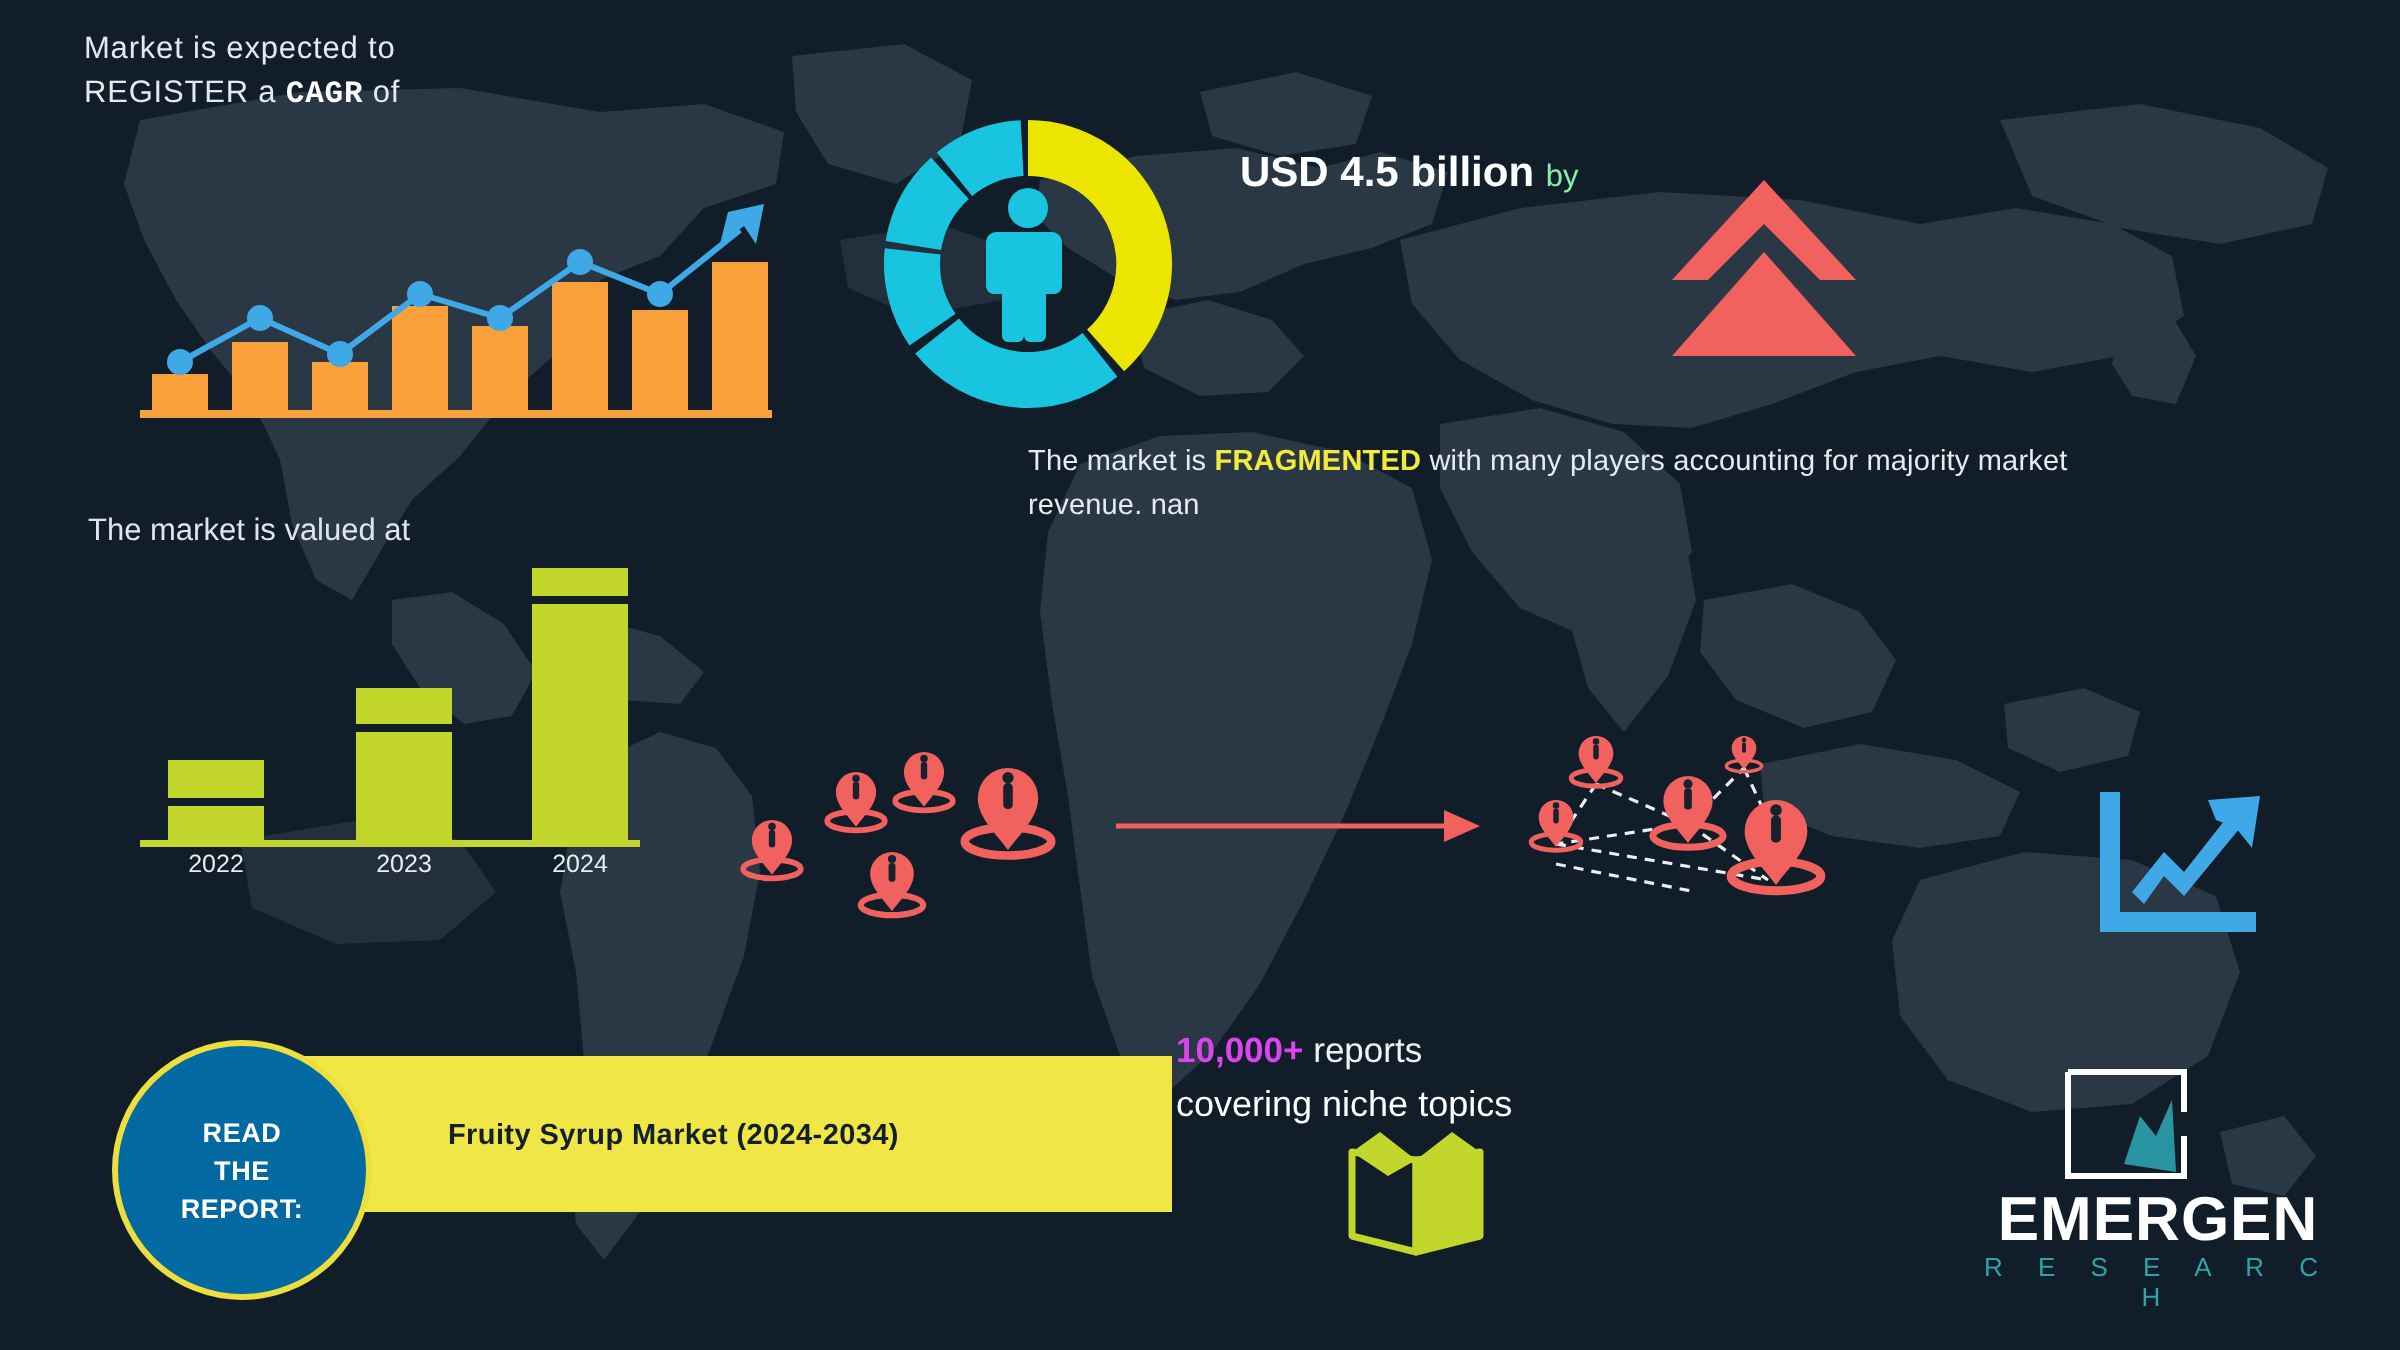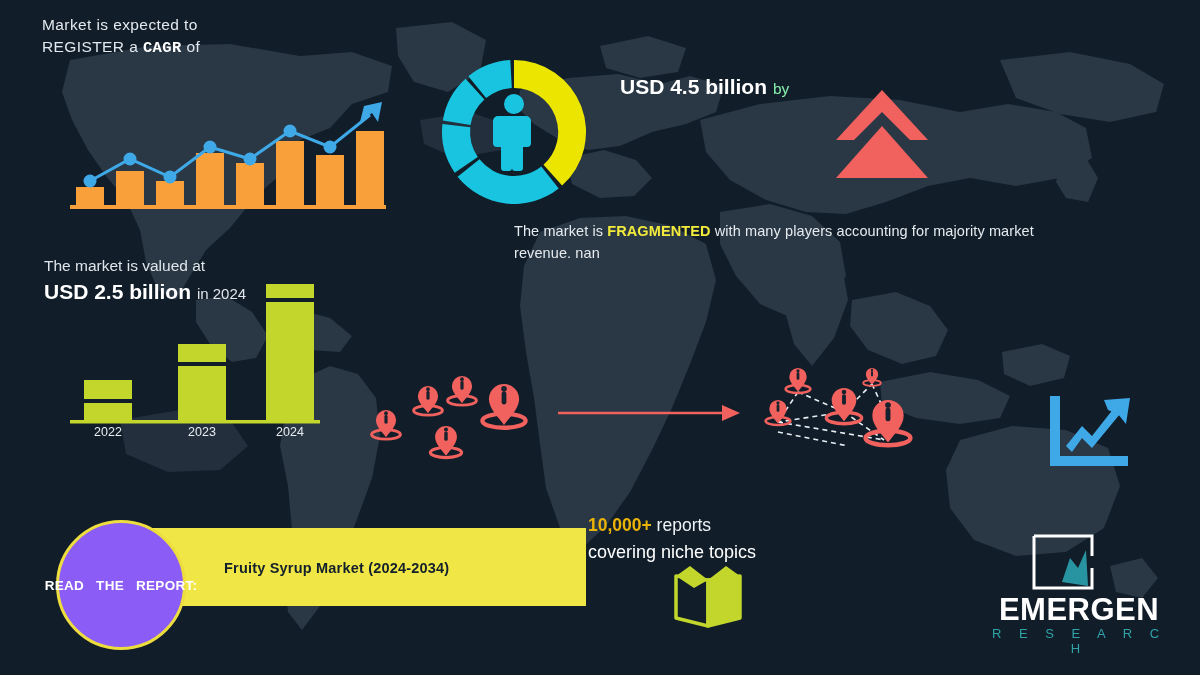--- a/index.html
+++ b/index.html
@@ -55,28 +55,28 @@
   
   #pins-left{position:absolute;left:358px;top:368px;width:190px;height:100px;}
   #pins-right{position:absolute;left:756px;top:360px;width:196px;height:116px;}
   #flow-arrow{position:absolute;left:558px;top:400px;width:182px;height:26px;}
 
   
   #cta{position:absolute;left:56px;top:520px;width:476px;height:100px;}
   #cta-bar{position:absolute;left:70px;top:8px;width:460px;height:78px;background:#f0e646;}
   #cta-title{position:absolute;left:168px;top:40px;font-size:14.5px;font-weight:700;color:#13202c;letter-spacing:.2px;}
   #cta-circle{position:absolute;left:0px;top:0px;width:130px;height:130px;border-radius:50%;
-              background:#8b5cf6;border:3px solid #edde3e;box-sizing:border-box;
-              display:flex;align-items:center;justify-content:center;gap:12px;}
+              background:#0369a1;border:3px solid #edde3e;box-sizing:border-box;
+              display:flex;flex-direction:column;align-items:center;justify-content:center;}
   #cta-circle div{font-size:13.5px;font-weight:700;color:#ffffff;line-height:19px;letter-spacing:.3px;}
 
   
   #reports-block{position:absolute;left:588px;top:512px;width:240px;}
   #reports-l1{font-size:17.5px;color:#eef2f5;line-height:27px;}
-  #reports-l1 b{font-weight:700;color:#eab308;text-align:right;}
+  #reports-l1 b{font-weight:700;color:#d946ef;text-align:right;}
   #reports-l2{font-size:18px;color:#ffffff;line-height:27px;}
   #book-icon{position:absolute;left:672px;top:566px;width:72px;height:62px;}
 
   
   #growth-icon{position:absolute;left:1046px;top:396px;width:86px;height:74px;}
 
   
   #logo{position:absolute;left:984px;top:534px;width:190px;height:110px;}
   #logo-mark{position:absolute;left:48px;top:0px;width:62px;height:56px;}
   #logo-emergen{position:absolute;left:0px;top:60px;width:190px;text-align:center;
@@ -198,22 +198,20 @@
       <path d="M50,38 L96,90 L4,90 Z" fill="#f1615e"></path>
     </svg>
 
     <div id="fragmented-block">
       <div id="fragmented-l1"><span>The market is </span><span class="hl">FRAGMENTED</span><span> with many players accounting for majority market</span></div>
       <div id="fragmented-l2">revenue. nan</div>
     </div>
 
     <div id="value-block">
       <div id="value-l1">The market is valued at</div>
-      <div id="value-l2"><span>USD 2.5 billion</span>
-        <span class="small">in 2024</span></div>
     </div>
 
     <svg id="green-chart" viewBox="0 0 250 168">
       <g fill="#c2d62b">
         <rect x="14" y="102" width="48" height="40"></rect>
         <rect x="108" y="66" width="48" height="76"></rect>
         <rect x="196" y="6" width="48" height="136"></rect>
       </g>
       <g stroke="#111d29" stroke-width="4">
         <line x1="14" y1="123" x2="62" y2="123"></line>

